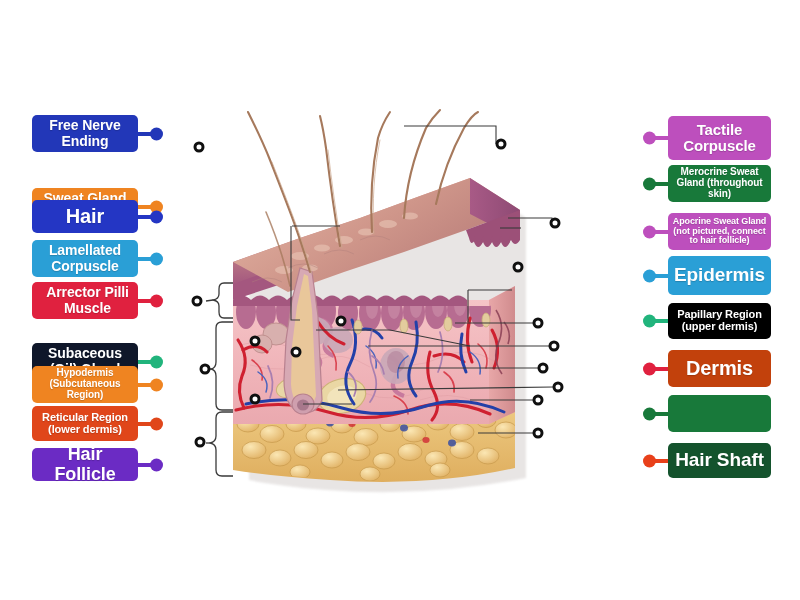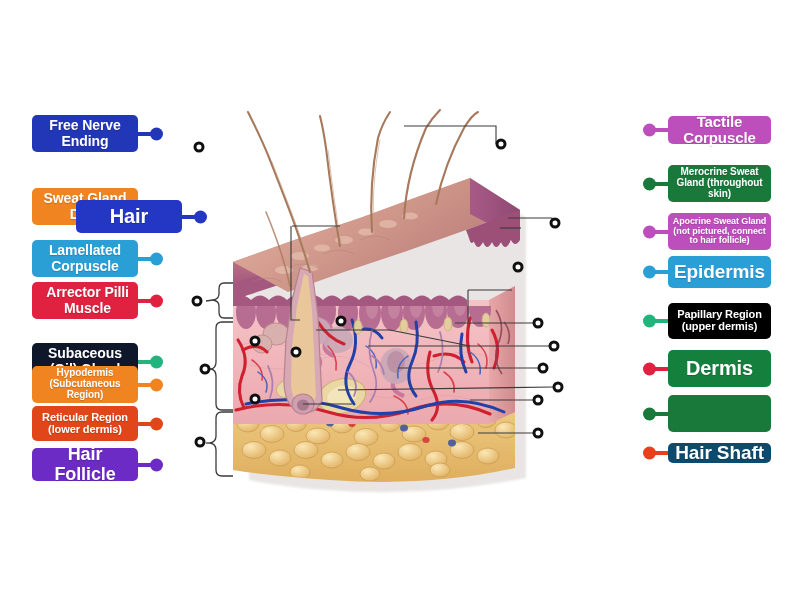--- a/index.html
+++ b/index.html
@@ -403,21 +403,21 @@
 
   <div id="labels-left-host">
       <div class="chip left" style="background: rgb(34, 55, 184); top: 115px; height: 37px; font-size: 14px; left: 32px; width: 106px;">
         <span class="txt">Free Nerve Ending</span>
         <span class="knob" style="background: rgb(34, 55, 184);"></span>
       </div>
       <div class="chip left" style="background: rgb(239, 132, 33); top: 156px; height: 37px; font-size: 14px; left: 32px; width: 106px; margin-top: 32px;">
         <span class="txt">Sweat Gland Duct</span>
         <span class="knob" style="background: rgb(239, 132, 33);"></span>
       </div>
-      <div class="chip left" style="background: rgb(36, 54, 196); top: 200px; height: 33px; font-size: 20px; left: 32px; width: 106px; margin-left: 44px;">
+      <div class="chip left" style="background: rgb(36, 54, 196); top: 200px; height: 33px; font-size: 20px; left: 32px; width: 106px;">
         <span class="txt">Hair</span>
         <span class="knob" style="background: rgb(36, 54, 196);"></span>
       </div>
       <div class="chip left" style="background: rgb(42, 159, 214); top: 240px; height: 37px; font-size: 14px; left: 32px; width: 106px;">
         <span class="txt">Lamellated Corpuscle</span>
         <span class="knob" style="background: rgb(42, 159, 214);"></span>
       </div>
       <div class="chip left" style="background: rgb(224, 33, 63); top: 282px; height: 37px; font-size: 14px; left: 32px; width: 106px; padding-left: 8px;">
         <span class="txt">Arrector Pilli Muscle</span>
         <span class="knob" style="background: rgb(224, 33, 63);"></span>
@@ -433,46 +433,46 @@
       <div class="chip left" style="background: rgb(224, 70, 26); top: 406px; height: 35px; font-size: 11px; left: 32px; width: 106px;">
         <span class="txt">Reticular Region (lower dermis)</span>
         <span class="knob" style="background: rgb(224, 70, 26);"></span>
       </div>
       <div class="chip left" style="background: rgb(107, 43, 196); top: 448px; height: 33px; font-size: 18px; left: 32px; width: 106px;">
         <span class="txt">Hair Follicle</span>
         <span class="knob" style="background: rgb(107, 43, 196);"></span>
       </div>
     </div>
   <div id="labels-right-host">
-      <div class="chip right" style="background: rgb(189, 79, 189); top: 116px; height: 28px; font-size: 15px; left: 668px; width: 103px;">
+      <div class="chip right" style="background: rgb(189, 79, 189); top: 116px; height: 44px; font-size: 15px; left: 668px; width: 103px;">
         <span class="txt">Tactile Corpuscle</span>
         <span class="knob" style="background: rgb(189, 79, 189);"></span>
       </div>
       <div class="chip right" style="background: rgb(24, 121, 58); top: 165px; height: 37px; font-size: 10px; left: 668px; width: 103px;">
         <span class="txt">Merocrine Sweat Gland (throughout skin)</span>
         <span class="knob" style="background: rgb(24, 121, 58);"></span>
       </div>
       <div class="chip right" style="background: rgb(189, 79, 189); top: 213px; height: 37px; font-size: 9px; left: 668px; width: 103px;">
         <span class="txt">Apocrine Sweat Gland (not pictured, connect to hair follicle)</span>
         <span class="knob" style="background: rgb(189, 79, 189);"></span>
       </div>
-      <div class="chip right" style="background: rgb(42, 159, 214); top: 256px; height: 32px; font-size: 19px; left: 668px; width: 103px;">
+      <div class="chip right" style="background: rgb(42, 159, 214); top: 256px; height: 39px; font-size: 19px; left: 668px; width: 103px;">
         <span class="txt">Epidermis</span>
         <span class="knob" style="background: rgb(42, 159, 214);"></span>
       </div>
       <div class="chip right" style="background: #000000; top: 303px; height: 36px; font-size: 11px; left: 668px; width: 103px;">
         <span class="txt">Papillary Region (upper dermis)</span>
         <span class="knob" style="background: rgb(33, 180, 124);"></span>
       </div>
-      <div class="chip right" style="background: #15803d; top: 350px; height: 37px; font-size: 20px; left: 668px; width: 103px;">
+      <div class="chip right" style="background: #c2410c; top: 350px; height: 37px; font-size: 20px; left: 668px; width: 103px;">
         <span class="txt">Dermis</span>
         <span class="knob" style="background: rgb(224, 33, 63);"></span>
       </div>
       <div class="chip right" style="background: rgb(24, 121, 58); top: 395px; height: 37px; font-size: 15px; left: 668px; width: 103px;">
         <span class="knob" style="background: rgb(24, 121, 58);"></span>
       </div>
-      <div class="chip right" style="background: #0c4a6e; top: 443px; height: 20px; font-size: 19px; left: 668px; width: 103px;">
+      <div class="chip right" style="background: #14532d; top: 443px; height: 35px; font-size: 19px; left: 668px; width: 103px;">
         <span class="txt">Hair Shaft</span>
         <span class="knob" style="background: rgb(232, 64, 26);"></span>
       </div>
     </div>
 
 </div>
 
 </body></html>

